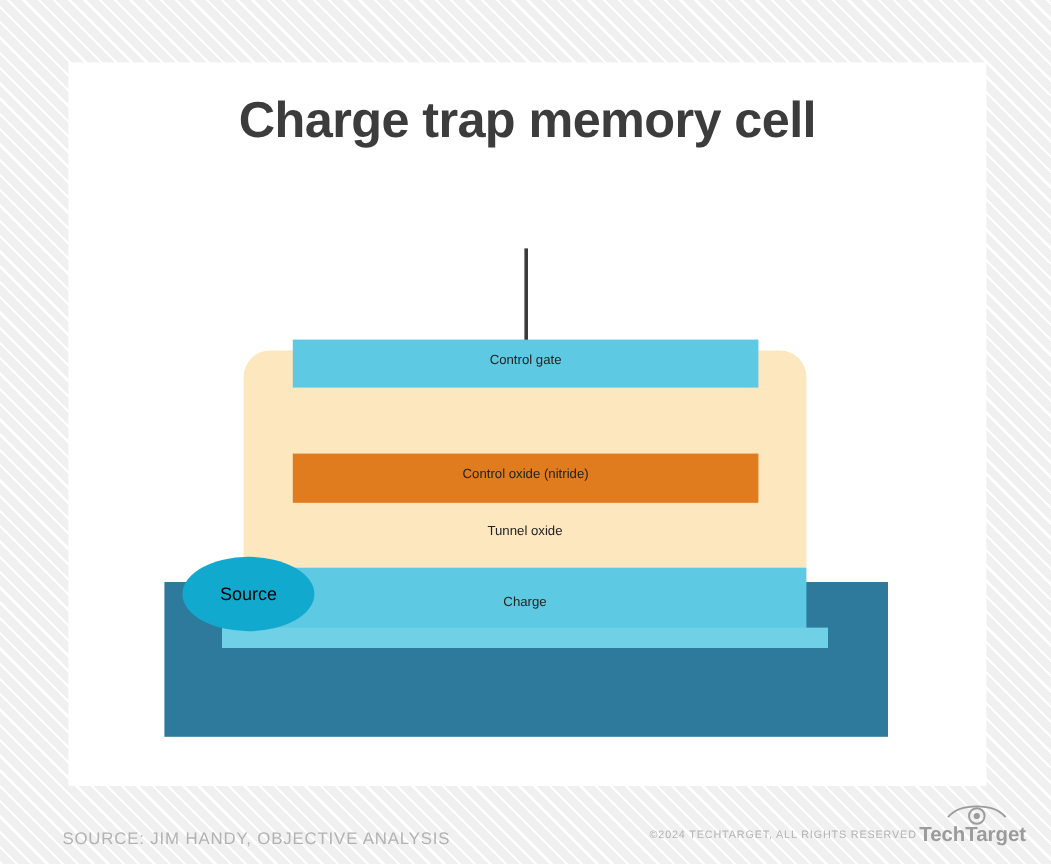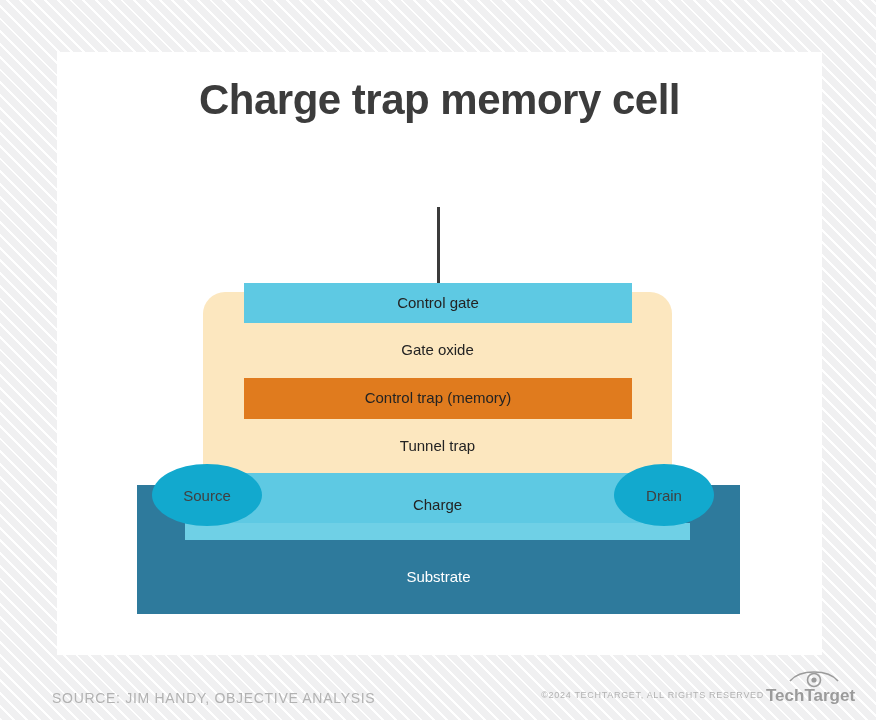--- a/index.html
+++ b/index.html
@@ -55,21 +55,21 @@
   .diagram {
     position: absolute;
     left: 0;
     top: 0;
     width: 765px;
     height: 603px;
   }
 
   .lbl {
     position: absolute;
-    font-size: 15px;
+    font-size: 11px;
     color: #232323;
     text-align: center;
     white-space: nowrap;
     line-height: 1;
   }
 
   
   .gate-line {
     position: absolute;
     left: 380px;
@@ -141,21 +141,21 @@
   }
 
   .node {
     position: absolute;
     background: #12a9ce;
     border-radius: 50%;
     display: flex;
     align-items: center;
     justify-content: center;
     font-size: 15px;
-    color: #404040;
+    color: #000000;
     white-space: nowrap;
   }
   .node-source { left: 95px;  top: 412px; width: 110px; height: 62px; }
   .node-drain  { left: 557px; top: 412px; width: 100px; height: 62px; }
 
   .lbl-gate-oxide   { left: 146px; top: 290px; width: 469px; }
   .lbl-tunnel-oxide { left: 146px; top: 386px; width: 469px; }
   .lbl-control-gate { left: 187px; top: 243px; width: 388px; }
   .lbl-nitride      { left: 187px; top: 338px; width: 388px; }
   .lbl-channel      { left: 146px; top: 445px; width: 469px; }
@@ -223,28 +223,25 @@
 
       <div class="substrate"></div>
 
       <div class="channel"></div>
       <div class="channel-ext"></div>
 
       <div class="control-gate"></div>
       <div class="nitride"></div>
 
       <div class="lbl lbl-control-gate">Control gate</div>
-      <div class="lbl lbl-gate-oxide">Gate oxide</div>
-      <div class="lbl lbl-nitride">Control trap (memory)</div>
-      <div class="lbl lbl-tunnel-oxide">Tunnel trap</div>
+      <div class="lbl lbl-nitride">Control oxide (nitride)</div>
+      <div class="lbl lbl-tunnel-oxide">Tunnel oxide</div>
       <div class="lbl lbl-channel">Charge</div>
-      <div class="lbl lbl-substrate">Substrate</div>
 
       <div class="node node-source">Source</div>
-      <div class="node node-drain">Drain</div>
 
     </div>
   </div>
 
   <div class="footer-source">SOURCE: JIM HANDY, OBJECTIVE ANALYSIS</div>
 
   <div class="footer-copy">©2024 TECHTARGET, ALL RIGHTS RESERVED</div>
 
   <div class="brand">
     <svg class="brand-eye" viewBox="0 0 52 20">

